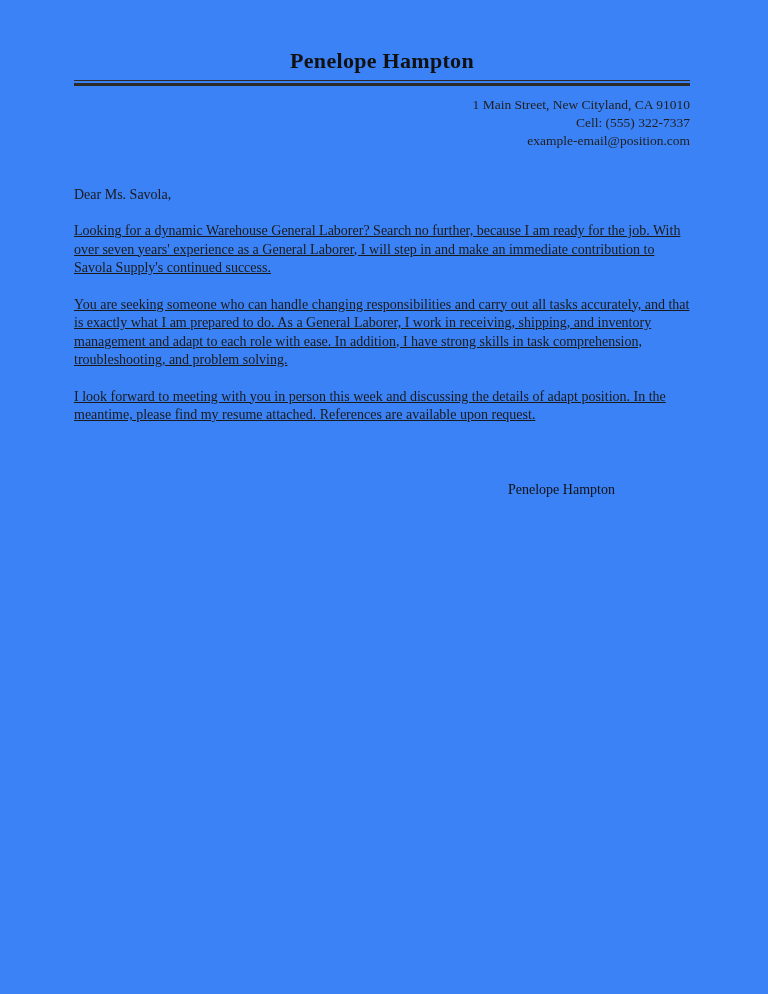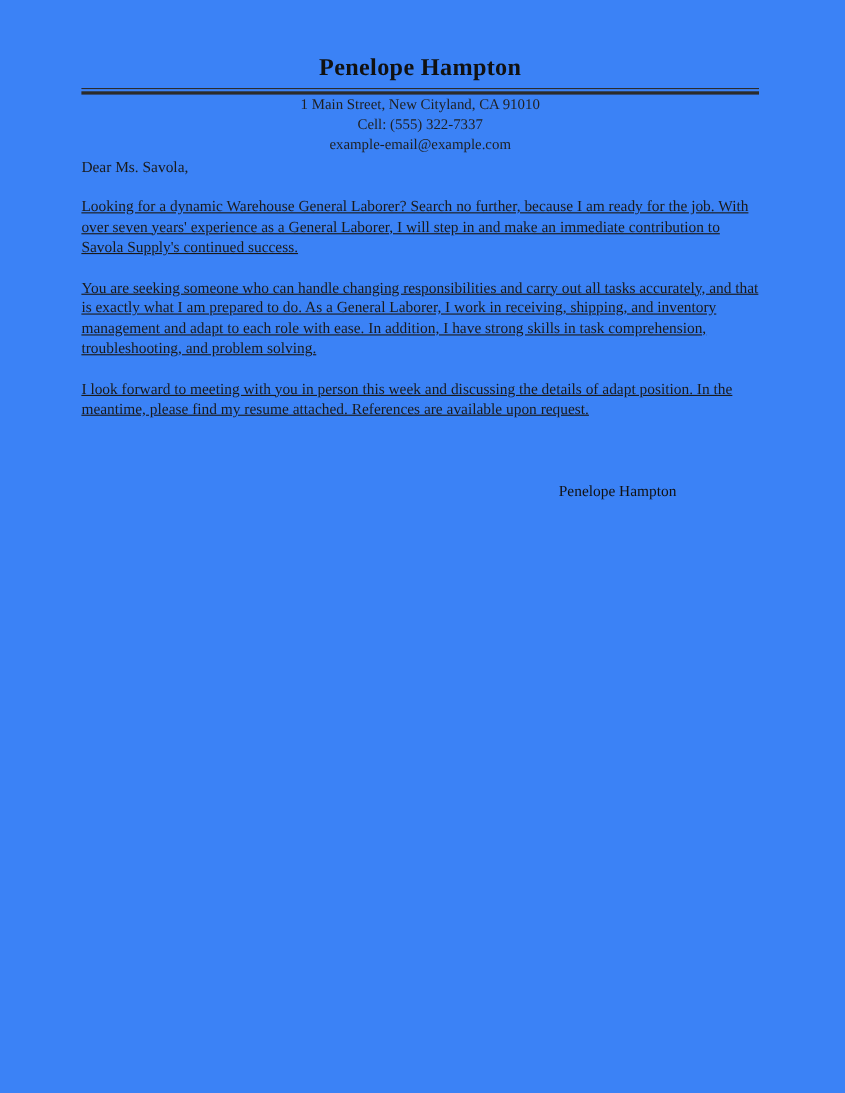--- a/index.html
+++ b/index.html
@@ -46,33 +46,33 @@
   .header-rule {
     margin-top: 6px;
     margin-bottom: 0;
     height: 6px;
     border-top: 1px solid #2b2b2b;
     border-bottom: 3px solid #2b2b2b;
     box-sizing: border-box;
   }
 
   .contact-block {
-    text-align: center;
-    margin-top: 0;
+    text-align: right;
+    margin-top: 10px;
   }
   .contact-line {
     font-size: 13.5px;
     line-height: 18px;
     color: #1f1f1f;
     white-space: nowrap;
   }
 
   
   .body-copy {
-    margin-top: 4px;
+    margin-top: 36px;
   }
   .salutation {
     font-size: 14px;
     line-height: 18px;
     margin: 0 0 18px 0;
   }
   .paragraph {
     font-size: 14px;
     line-height: 18.5px;
     margin: 0 0 18px 0;
@@ -105,21 +105,21 @@
   <div class="letter">
 
     <header class="letterhead">
       <h1 class="applicant-name">Penelope Hampton</h1>
       <div class="header-rule"></div>
     </header>
 
     <section class="contact-block">
       <div class="contact-line">1 Main Street, New Cityland, CA 91010</div>
       <div class="contact-line">Cell: (555) 322-7337</div>
-      <div class="contact-line">example-email@example.com</div>
+      <div class="contact-line">example-email@position.com</div>
     </section>
 
     <section class="body-copy">
       <p class="salutation">Dear Ms. Savola,</p>
       <p class="paragraph">Looking for a dynamic Warehouse General Laborer? Search no further, because I am ready for the job. With over seven years' experience as a General Laborer, I will step in and make an immediate contribution to Savola Supply's continued success.</p>
       <p class="paragraph">You are seeking someone who can handle changing responsibilities and carry out all tasks accurately, and that is exactly what I am prepared to do. As a General Laborer, I work in receiving, shipping, and inventory management and adapt to each role with ease. In addition, I have strong skills in task comprehension, troubleshooting, and problem solving.</p>
       <p class="paragraph">I look forward to meeting with you in person this week and discussing the details of adapt position. In the meantime, please find my resume attached. References are available upon request.</p>
     </section>
 
     <section class="closing-block">

